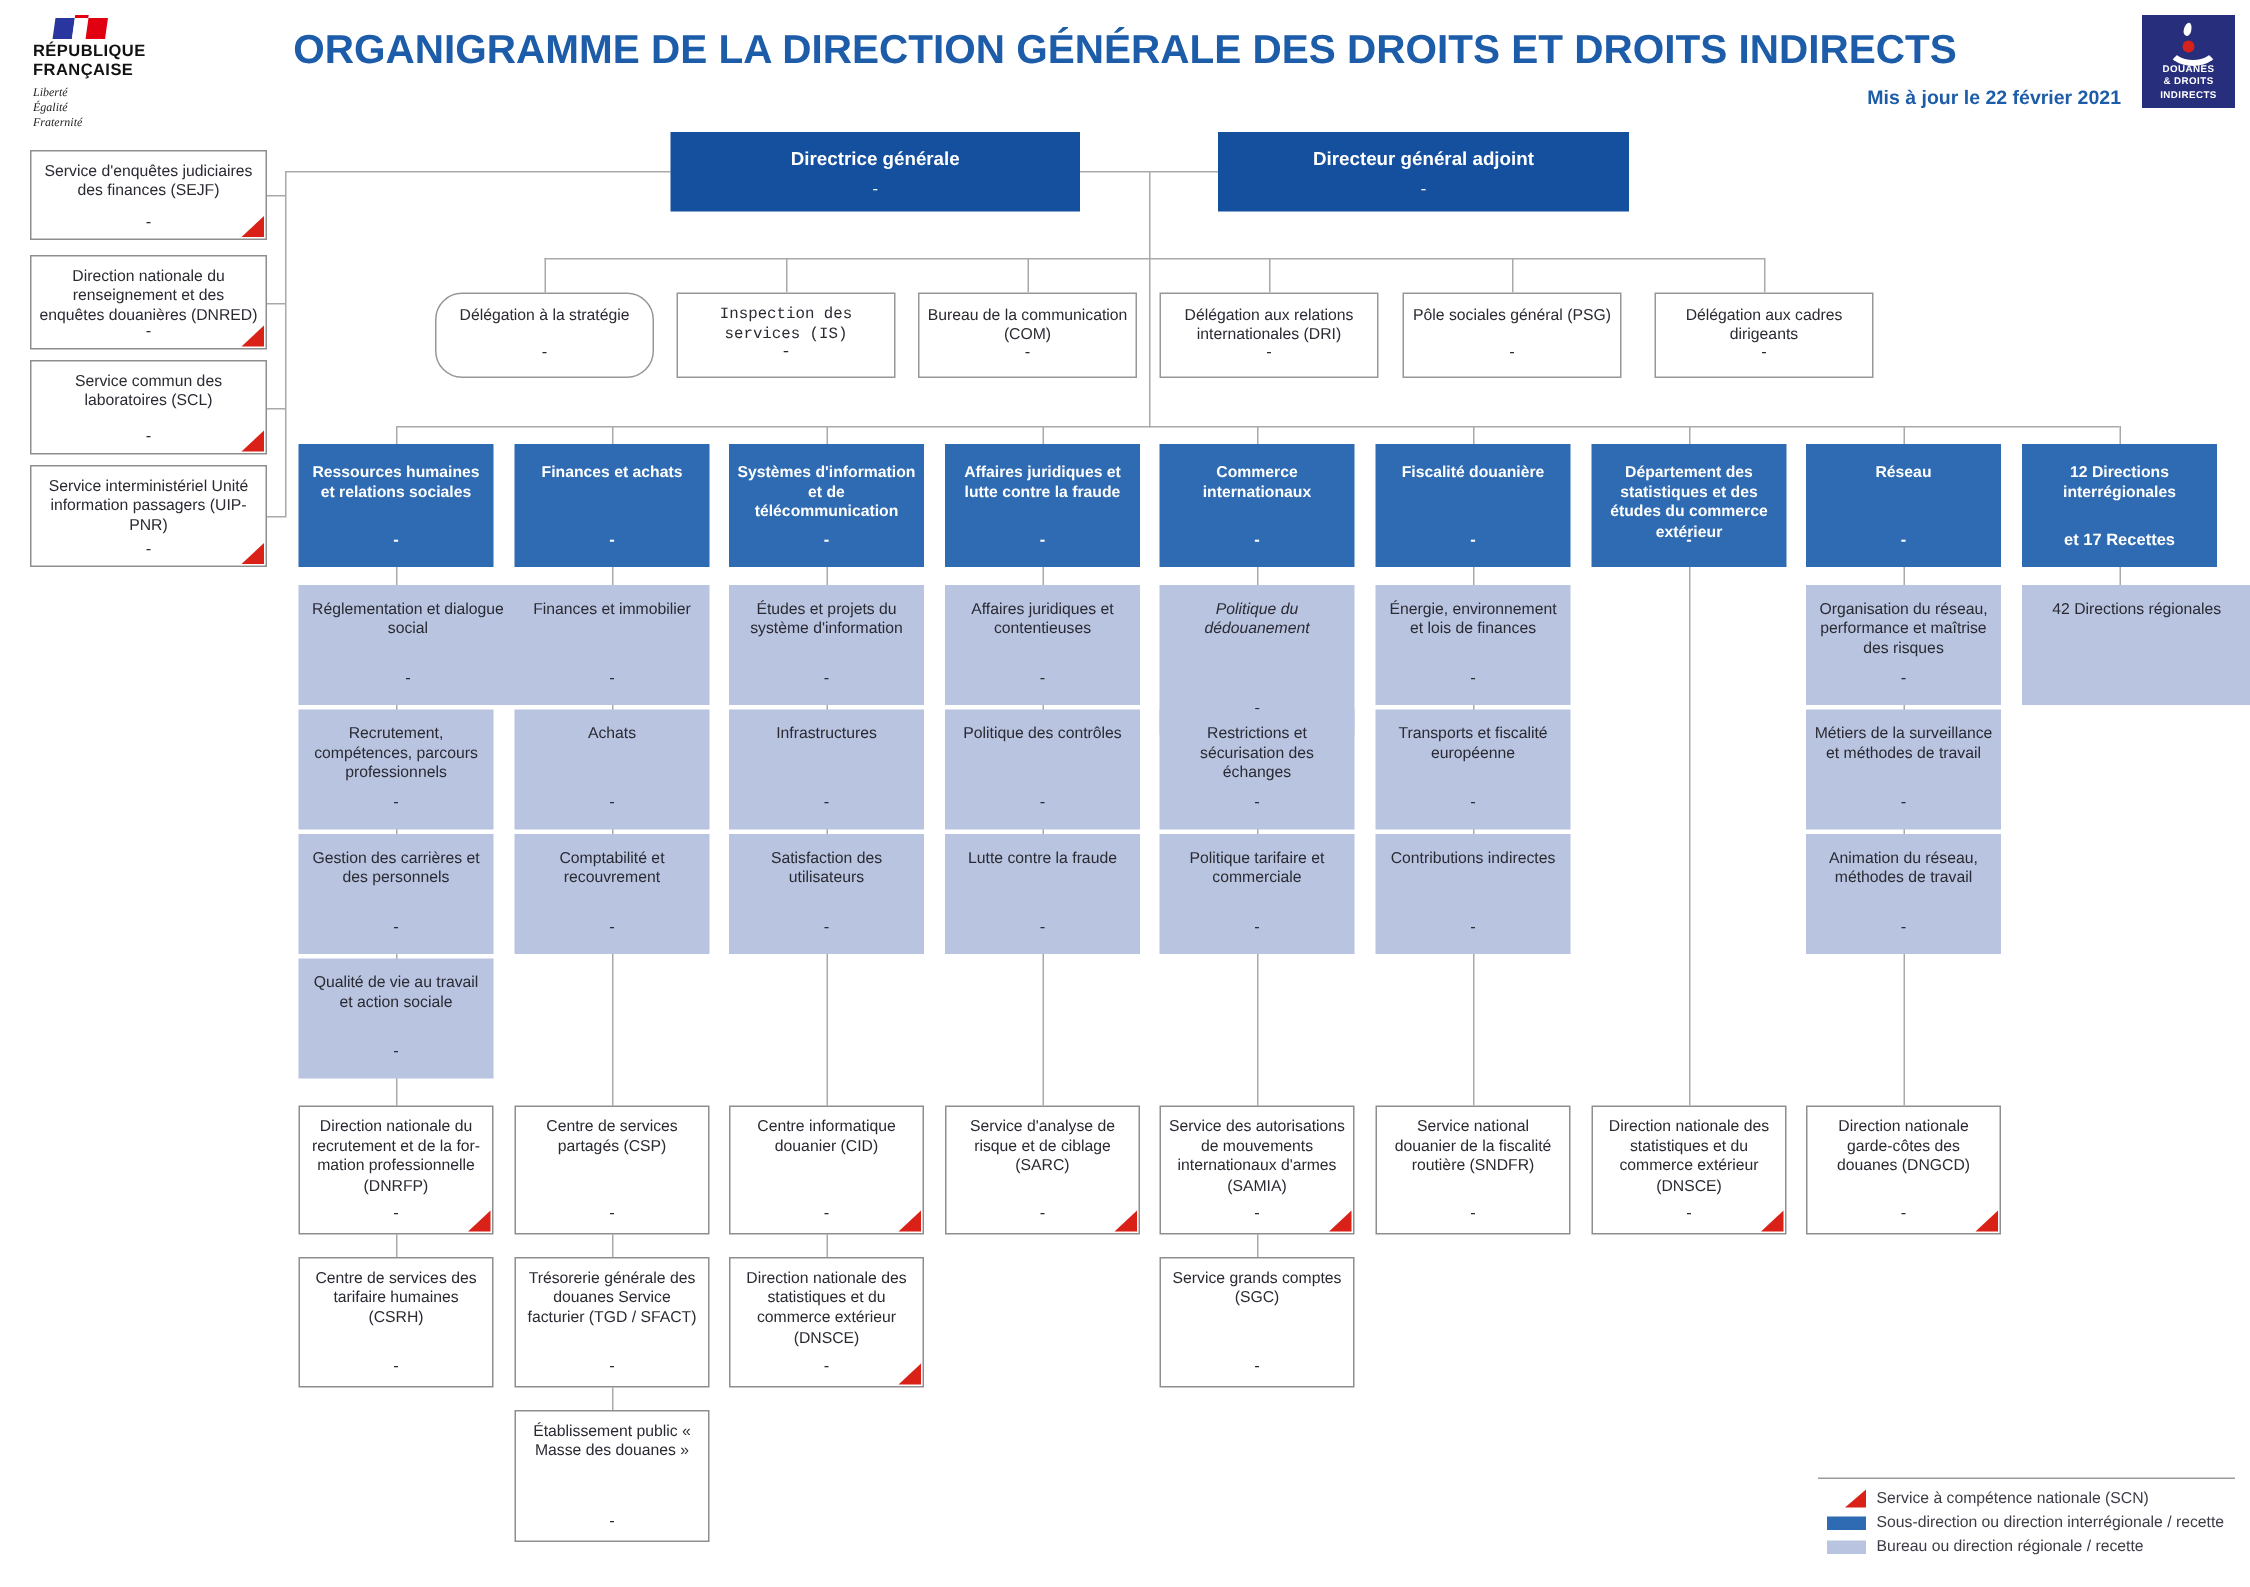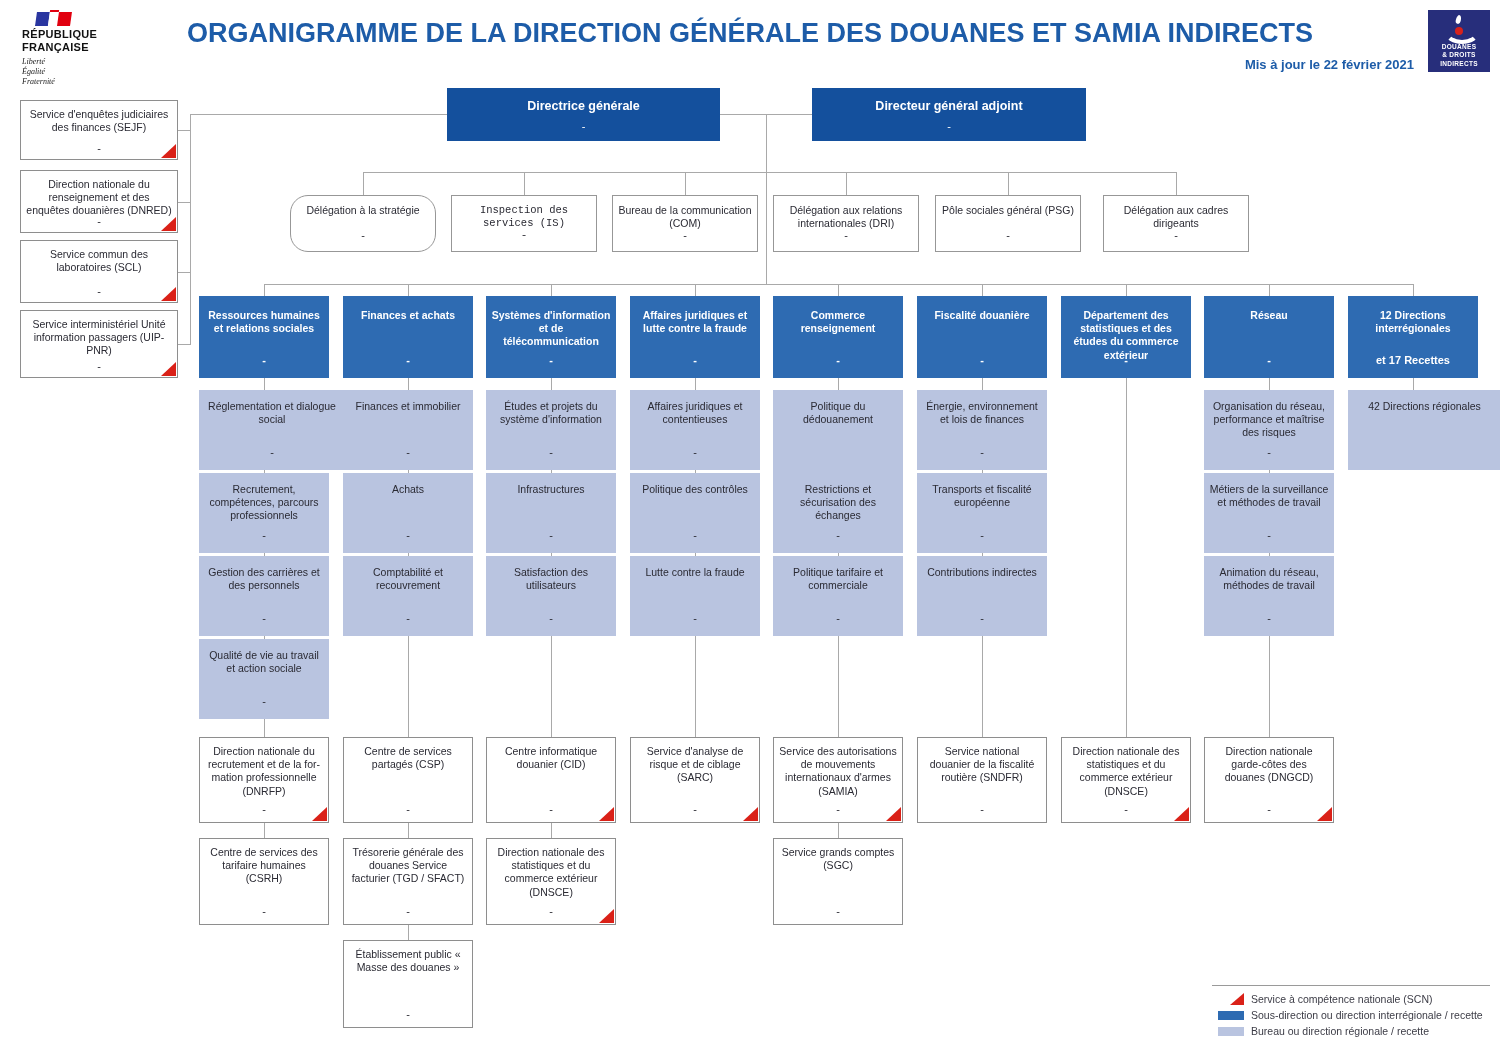--- a/index.html
+++ b/index.html
@@ -75,21 +75,21 @@
       <div>RÉPUBLIQUE</div>
       <div>FRANÇAISE</div>
     </div>
     <div class="rf-motto">
       <div>Liberté</div>
       <div>Égalité</div>
       <div>Fraternité</div>
     </div>
   </div>
 
-  <div class="main-title">ORGANIGRAMME DE LA DIRECTION GÉNÉRALE DES DOUANES ET SAMIA INDIRECTS</div>
+  <div class="main-title">ORGANIGRAMME DE LA DIRECTION GÉNÉRALE DES DROITS ET DROITS INDIRECTS</div>
   <div class="updated">Mis à jour le 22 février 2021</div>
 
   <div class="douanes-logo">
     <div class="dl-flame"></div>
     <div class="dl-arc"></div>
     <div class="dl-dot"></div>
     <div class="dl-text">
       <div>DOUANES</div>
       <div>&amp; DROITS</div>
       <div>INDIRECTS</div>
@@ -302,24 +302,24 @@
     <div class="box bureau" style="left: 630px; top: 556px; width: 130px; height: 80px;">
       <div class="t">Lutte contre la fraude</div>
       <div class="dash">-</div>
     </div>
     <div class="box svc" style="left: 630px; top: 737px; width: 130px; height: 86px;">
       <div class="t">Service d'analyse de risque et de ciblage (SARC)</div>
       <div class="dash">-</div>
       <div class="tri"></div>
     </div>
     <div class="box hdr" style="left: 773px; top: 296px; width: 130px; height: 82px;">
-      <div class="t">Commerce renseignement</div>
-      <div class="dash">-</div>
-    </div>
-    <div class="box bureau" style="left: 773px; top: 390px; width: 130px; height: 100px;">
+      <div class="t">Commerce internationaux</div>
+      <div class="dash">-</div>
+    </div>
+    <div class="box bureau" style="left: 773px; top: 390px; width: 130px; height: 100px; font-style: italic;">
       <div class="t">Politique du dédouanement</div>
       <div class="dash">-</div>
     </div>
     <div class="box bureau" style="left: 773px; top: 473px; width: 130px; height: 80px;">
       <div class="t">Restrictions et sécurisation des échanges</div>
       <div class="dash">-</div>
     </div>
     <div class="box bureau" style="left: 773px; top: 556px; width: 130px; height: 80px;">
       <div class="t">Politique tarifaire et commerciale</div>
       <div class="dash">-</div>

